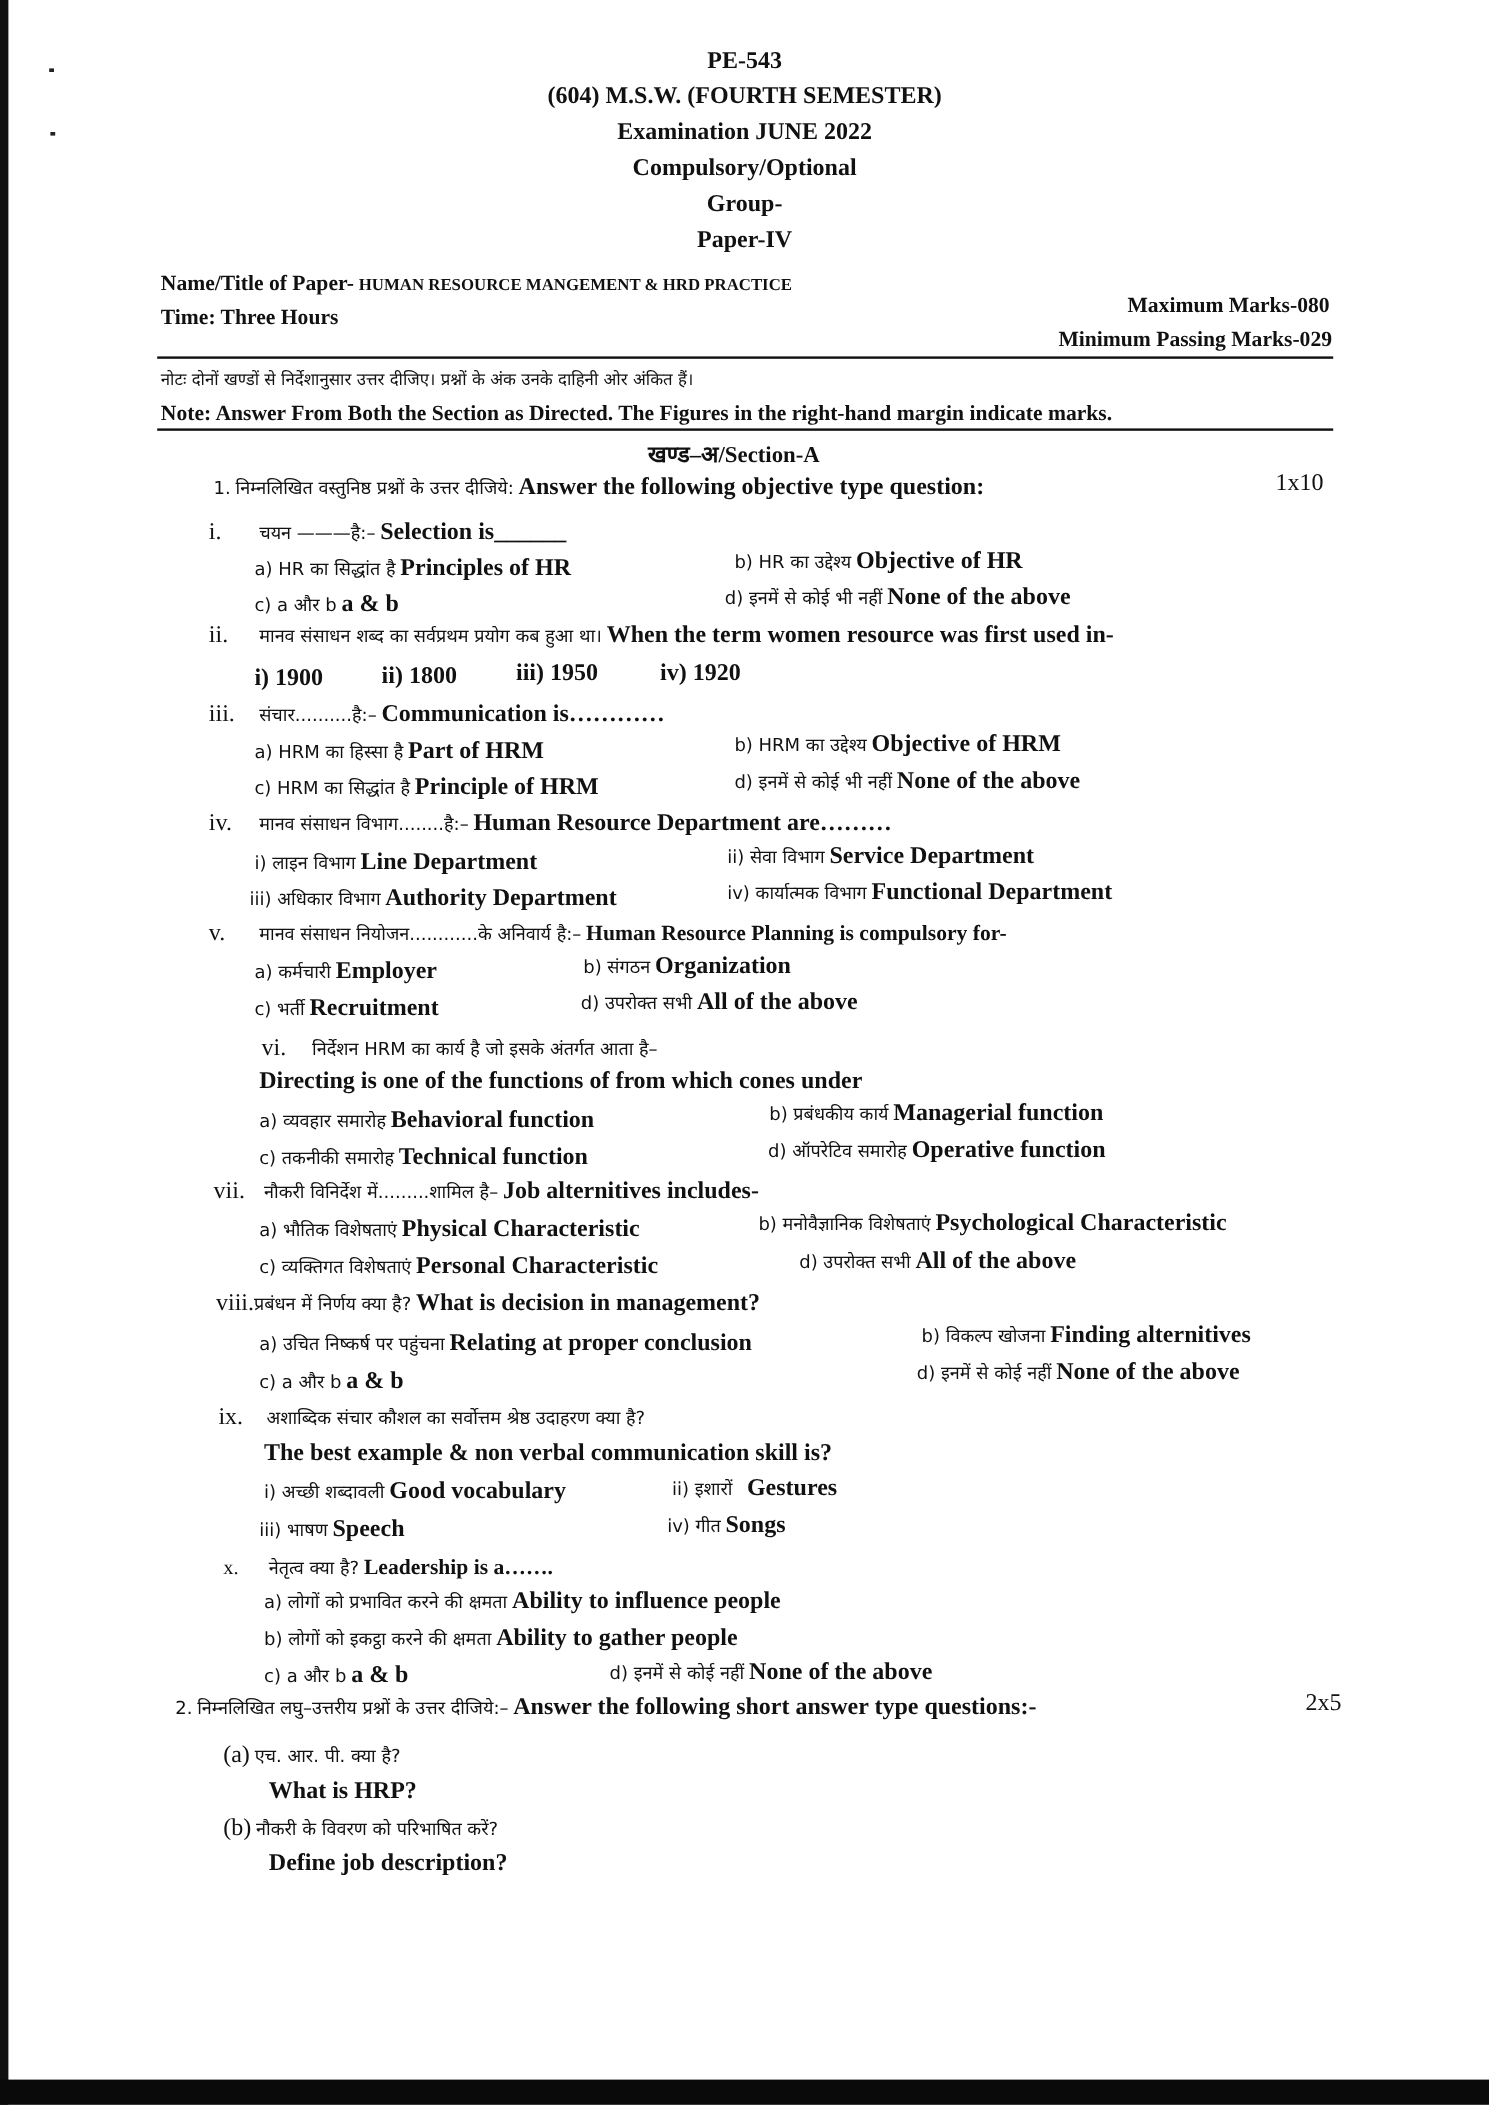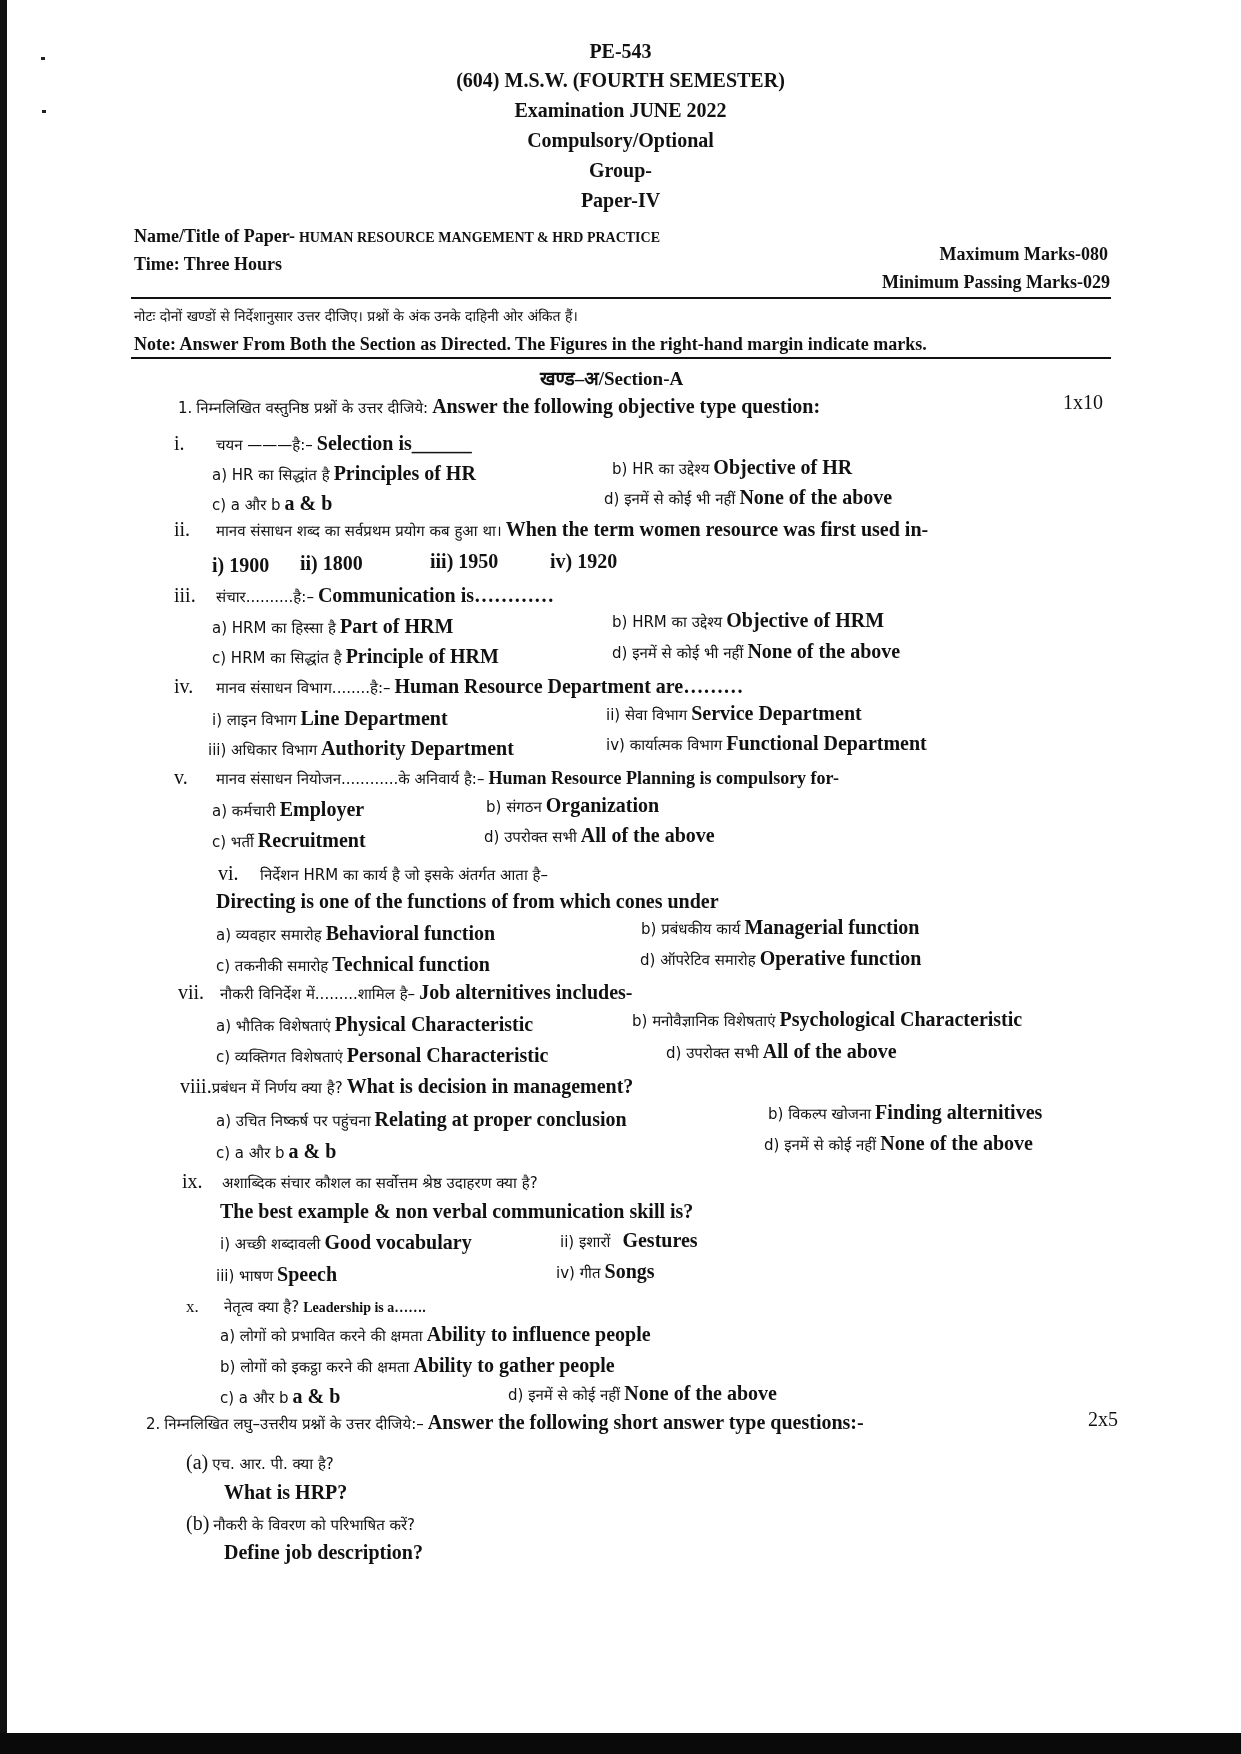--- a/index.html
+++ b/index.html
@@ -71,21 +71,21 @@
 <div class="abs" style="left:612px;top:456px;"><span class="hi">b) HR का उद्देश्य</span> <span class="opt">Objective of HR</span></div>
 <div class="abs" style="left:212px;top:492px;"><span class="hi">c) a और b</span> <span class="opt">a &amp; b</span></div>
 <div class="abs" style="left:604px;top:486px;"><span class="hi">d) इनमें से कोई भी नहीं</span> <span class="opt">None of the above</span></div>
 
 <div class="abs" style="left:174px;top:518px;">
   <span class="num" style="display:inline-block;width:38px;">ii.</span>
   <span class="hi">मानव संसाधन शब्द का सर्वप्रथम प्रयोग कब हुआ था।</span>
   <span class="q">When the term women resource was first used in-</span>
 </div>
 <div class="abs opt" style="left:212px;top:554px;">i) 1900</div>
-<div class="abs opt" style="left:300px;top:552px;text-align:center;">ii) 1800</div>
+<div class="abs opt" style="left:318px;top:552px;text-align:center;">ii) 1800</div>
 <div class="abs opt" style="left:430px;top:550px;">iii) 1950</div>
 <div class="abs opt" style="left:550px;top:550px;">iv) 1920</div>
 
 <div class="abs" style="left:174px;top:584px;">
   <span class="num" style="display:inline-block;width:38px;">iii.</span>
   <span class="hi">संचार..........है:–</span>
   <span class="q">Communication is…………</span>
 </div>
 <div class="abs" style="left:212px;top:615px;"><span class="hi">a) HRM का हिस्सा है</span> <span class="opt">Part of HRM</span></div>
 <div class="abs" style="left:612px;top:609px;"><span class="hi">b) HRM का उद्देश्य</span> <span class="opt">Objective of HRM</span></div>
@@ -147,21 +147,21 @@
 </div>
 <div class="abs q" style="left:220px;top:1200px;">The best example &amp; non verbal communication skill is?</div>
 <div class="abs" style="left:220px;top:1231px;"><span class="hi">i) अच्छी शब्दावली</span> <span class="opt">Good vocabulary</span></div>
 <div class="abs" style="left:560px;top:1229px;"><span class="hi">ii) इशारों</span> <span class="opt" style="margin-left:8px;">Gestures</span></div>
 <div class="abs" style="left:216px;top:1263px;"><span class="hi">iii) भाषण</span> <span class="opt">Speech</span></div>
 <div class="abs" style="left:556px;top:1260px;"><span class="hi">iv) गीत</span> <span class="opt">Songs</span></div>
 
 <div class="abs" style="left:186px;top:1296px;">
   <span class="num" style="display:inline-block;width:34px;font-size:17px;">x.</span>
   <span class="hi">नेतृत्व क्या है?</span>
-  <span class="q" style="font-size:14px;">Leadership is a…….</span>
+  <span class="q" style="font-size:18px;">Leadership is a…….</span>
 </div>
 <div class="abs" style="left:220px;top:1323px;"><span class="hi">a) लोगों को प्रभावित करने की क्षमता</span> <span class="opt">Ability to influence people</span></div>
 <div class="abs" style="left:220px;top:1354px;"><span class="hi">b) लोगों को इकट्ठा करने की क्षमता</span> <span class="opt">Ability to gather people</span></div>
 <div class="abs" style="left:220px;top:1385px;"><span class="hi">c) a और b</span> <span class="opt">a &amp; b</span></div>
 <div class="abs" style="left:508px;top:1382px;"><span class="hi">d) इनमें से कोई नहीं</span> <span class="opt">None of the above</span></div>
 
 <div class="abs" style="left:146px;top:1411px;">
   <span class="hi">2.</span>
   <span class="hi">निम्नलिखित लघु–उत्तरीय प्रश्नों के उत्तर दीजिये:–</span>
   <span class="q">Answer the following short answer type questions:-</span>

